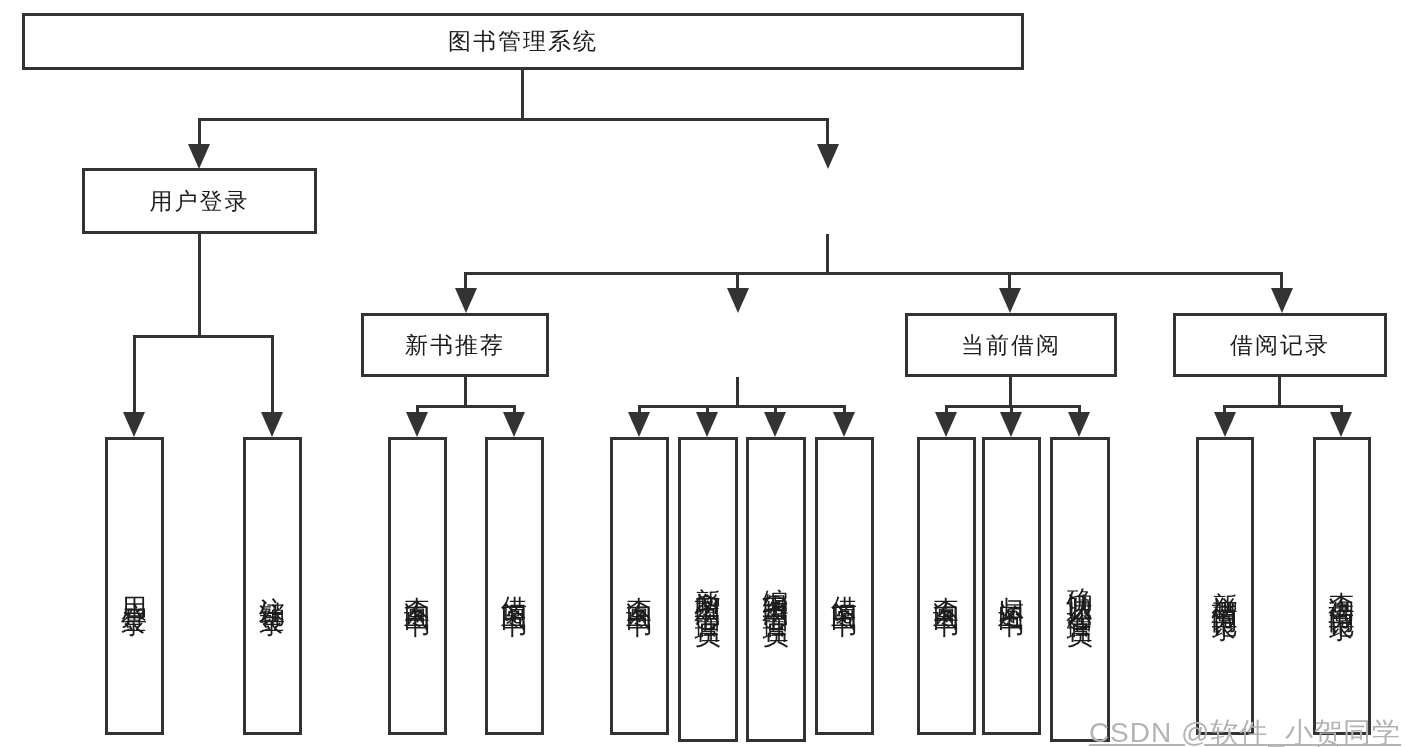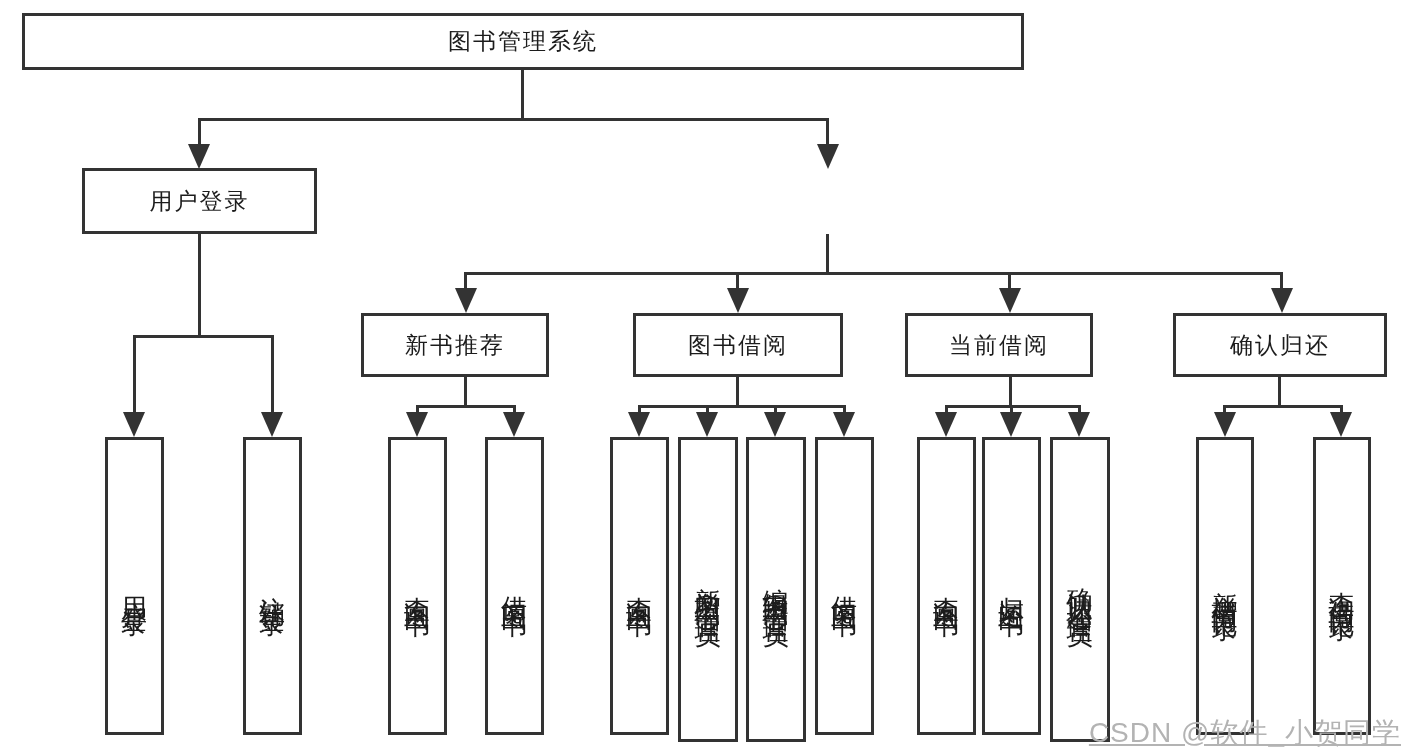--- a/index.html
+++ b/index.html
@@ -90,28 +90,25 @@
   <div class="line" style="left:736px;top:272px;width:3px;height:20px;"></div>
   <div class="arrow" style="left:727px;top:288px;"></div>
   <div class="line" style="left:1008px;top:272px;width:3px;height:20px;"></div>
   <div class="arrow" style="left:999px;top:288px;"></div>
   <div class="line" style="left:1280px;top:272px;width:3px;height:20px;"></div>
   <div class="arrow" style="left:1271px;top:288px;"></div>
 
   <div class="node node-h" style="left:361px;top:313px;width:188px;height:64px;">
     <span>新书推荐</span>
   </div>
-  <div class="node node-h" style="left:633px;top:313px;width:210px;height:64px;">
-    <span>图书借阅</span>
-  </div>
-  <div class="node node-h" style="left:905px;top:313px;width:188px;height:64px;font-family:Liberation Serif, serif;">
+  <div class="node node-h" style="left:905px;top:313px;width:212px;height:64px;font-family:Liberation Serif, serif;">
     <span>当前借阅</span>
   </div>
   <div class="node node-h" style="left:1173px;top:313px;width:214px;height:64px;">
-    <span>确认归还</span>
+    <span>借阅记录</span>
   </div>
 
   <div class="line" style="left:464px;top:377px;width:3px;height:31px;"></div>
   <div class="line" style="left:416px;top:405px;width:100px;height:3px;"></div>
   <div class="line" style="left:416px;top:405px;width:3px;height:10px;"></div>
   <div class="arrow" style="left:406px;top:412px;"></div>
   <div class="line" style="left:513px;top:405px;width:3px;height:10px;"></div>
   <div class="arrow" style="left:503px;top:412px;"></div>
 
   <div class="line" style="left:736px;top:377px;width:3px;height:31px;"></div>

